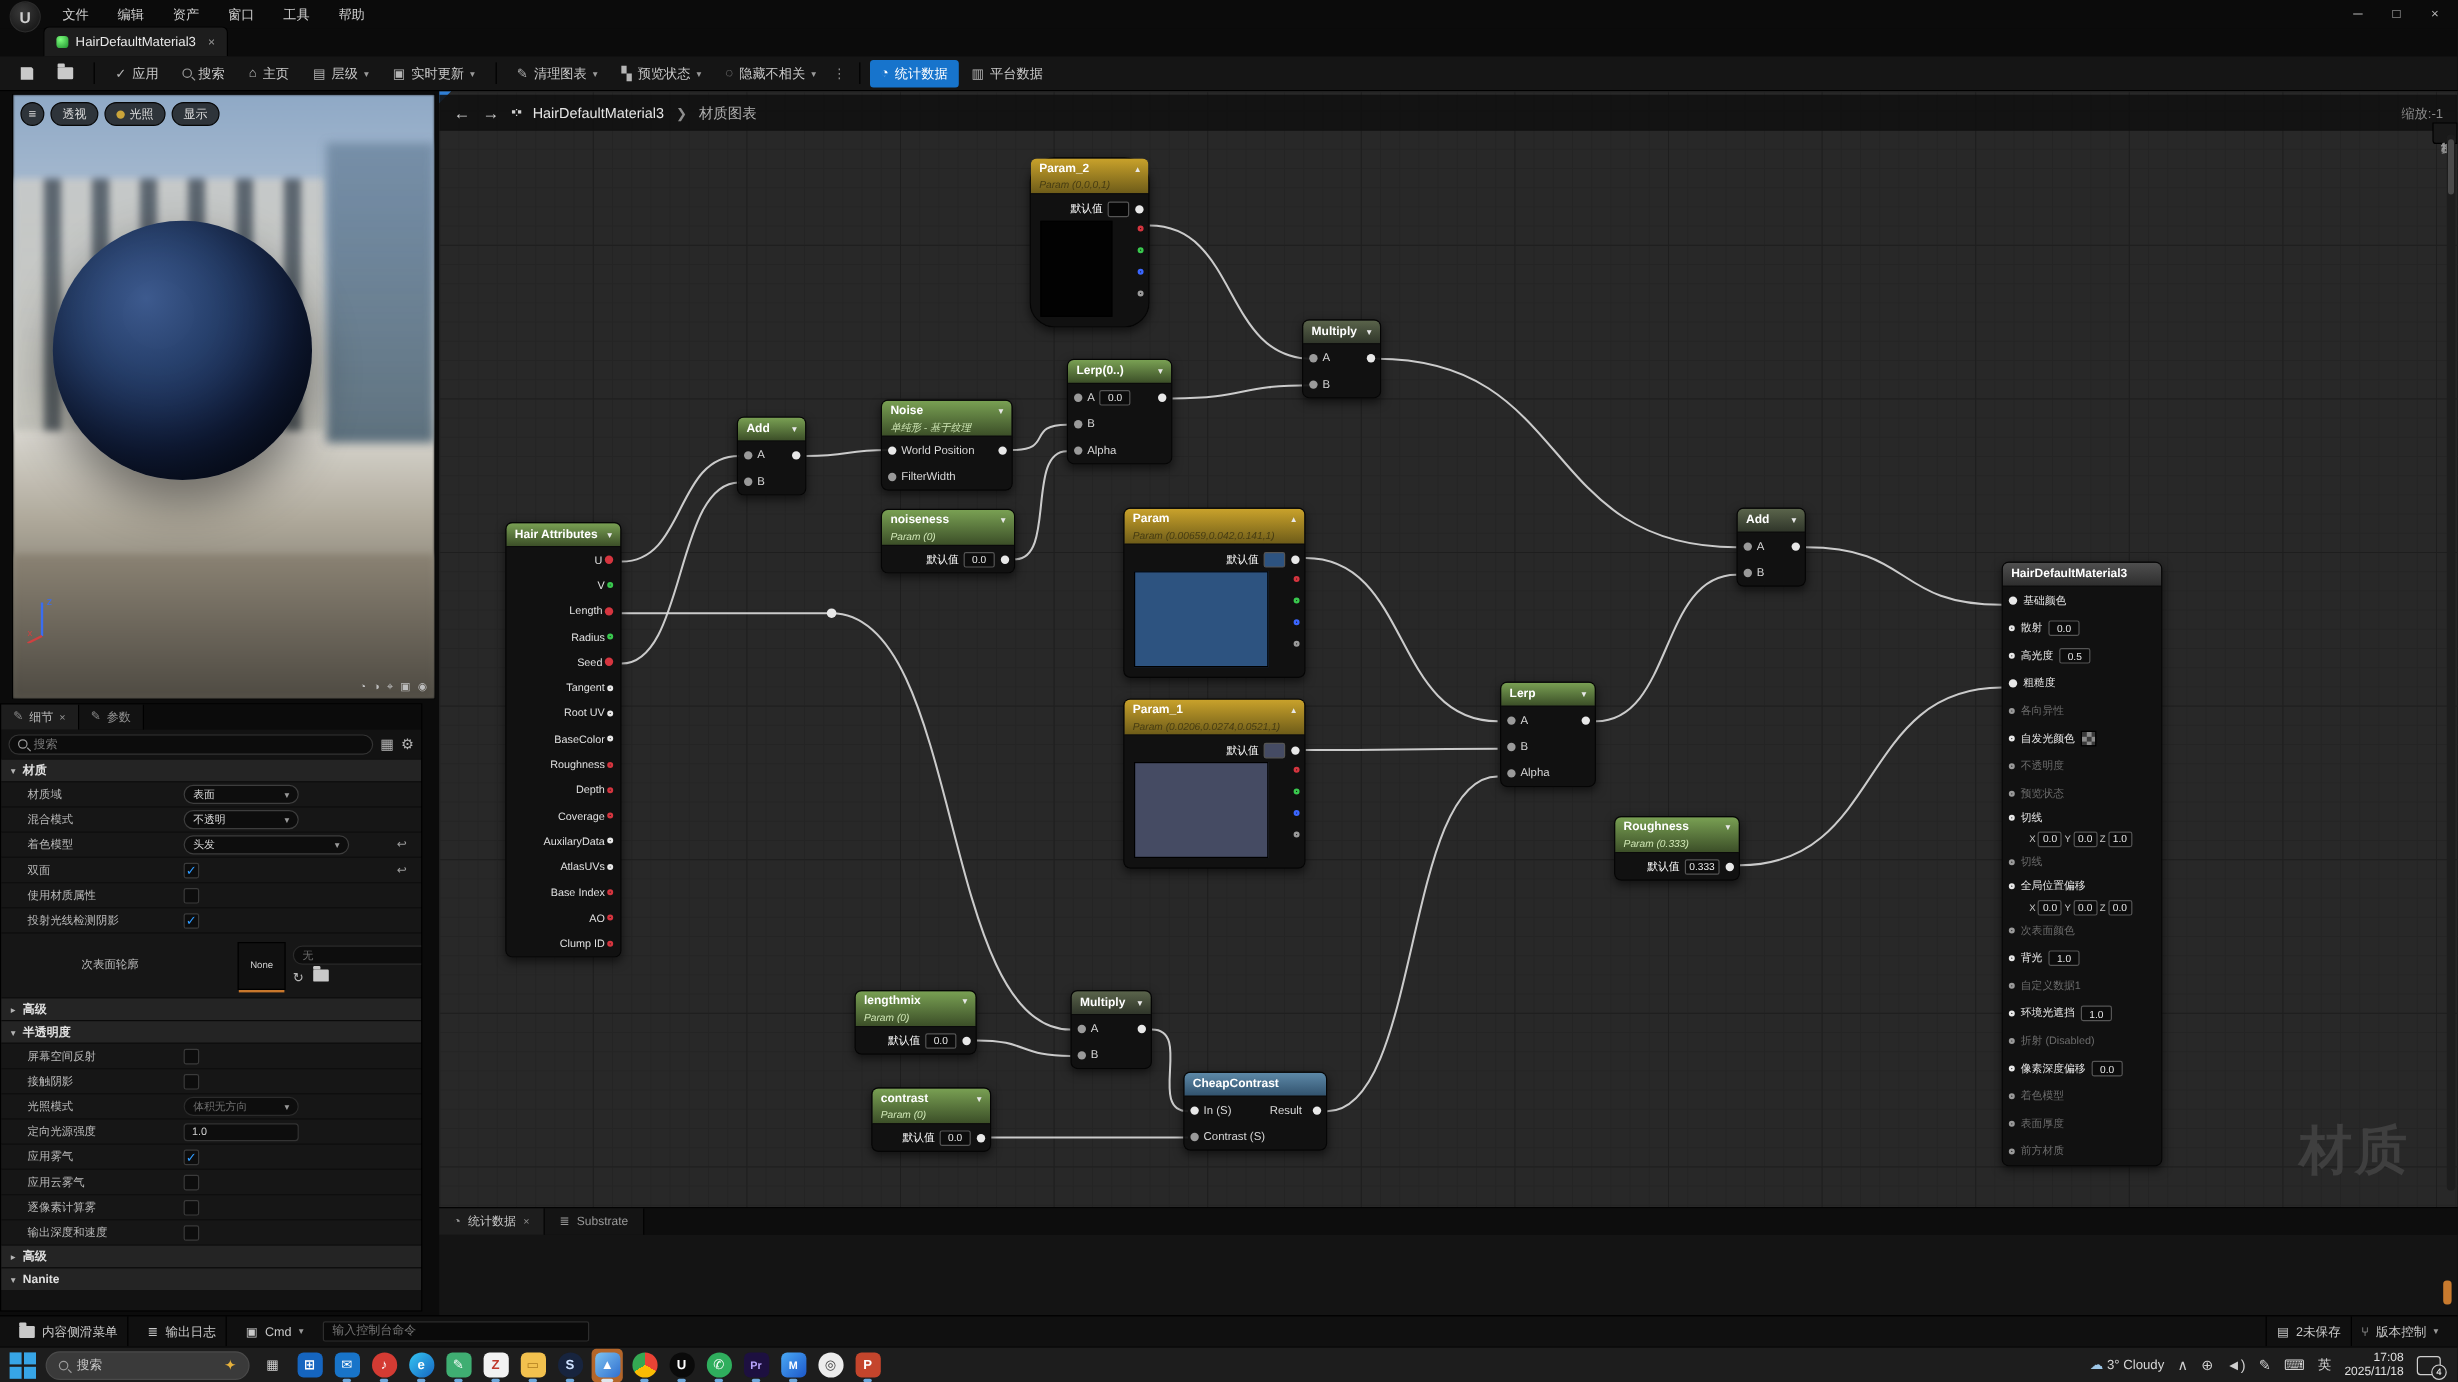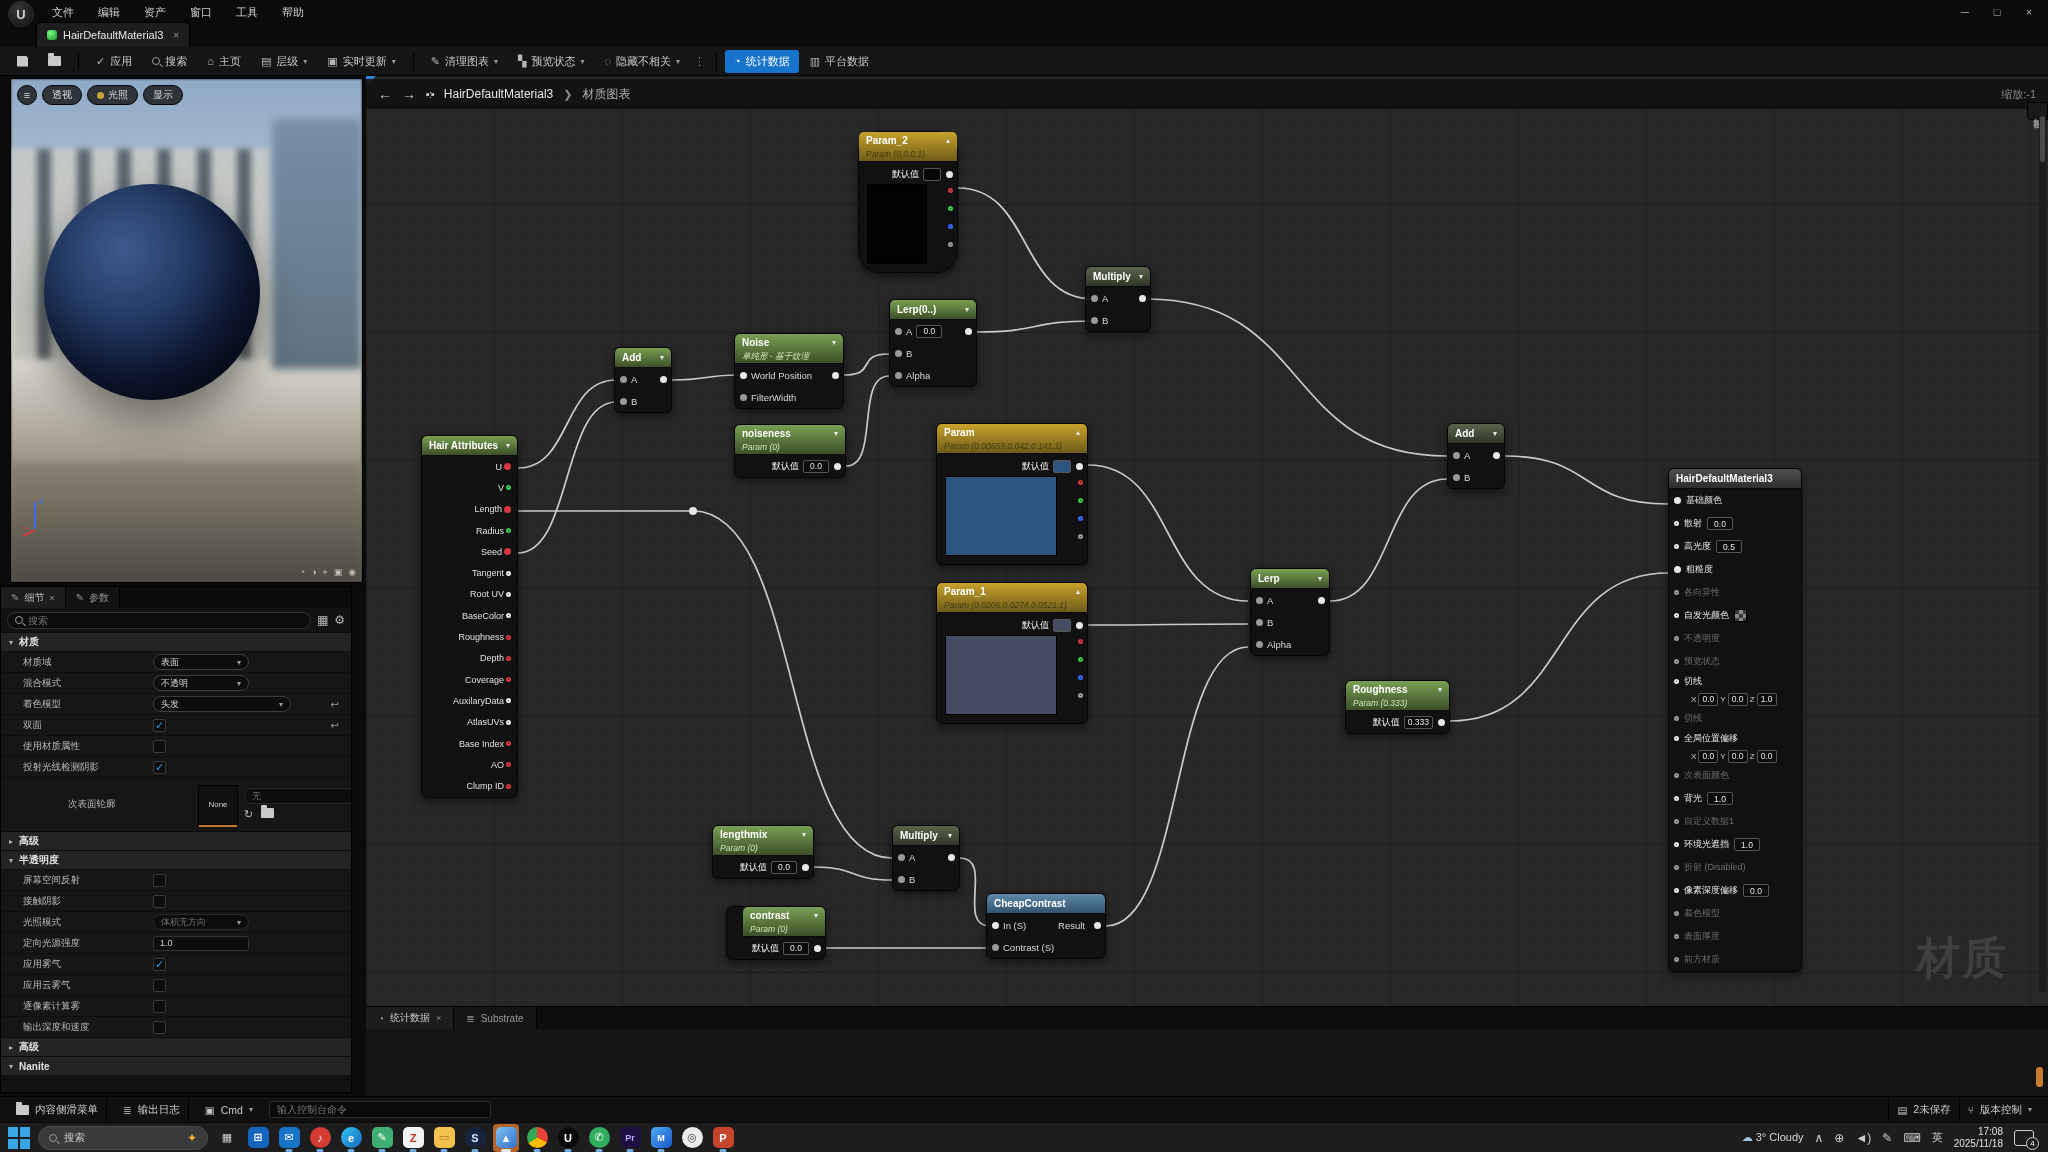--- a/index.html
+++ b/index.html
@@ -753,21 +753,21 @@
         <div class="grow">
           <span class="pin inpin" style="background: rgb(154, 154, 154);"></span>
           <span>A</span>
           <span class="pin outpin" style="background: rgb(232, 232, 232);"></span>
         </div>
         <div class="grow">
           <span class="pin inpin" style="background: rgb(154, 154, 154);"></span>
           <span>B</span>
         </div>
       </div>
-      <div class="gnode" style="left: 360px; top: 830px; width: 100px; padding-left: 16px;">
+      <div class="gnode" style="left: 360px; top: 830px; width: 100px;">
         <div class="ghead hdr-green two">
           <span class="gtitle">
             <span>contrast</span>
             <span class="gcaret">▾</span>
           </span>
           <span class="gsub">Param (0)</span>
         </div>
         <div class="grow" style="justify-content: flex-end; padding-right: 16px;">
           <span style="font-size: 9px; color: rgb(255, 255, 255);">默认值</span>
           <span class="vbox">0.0</span>

